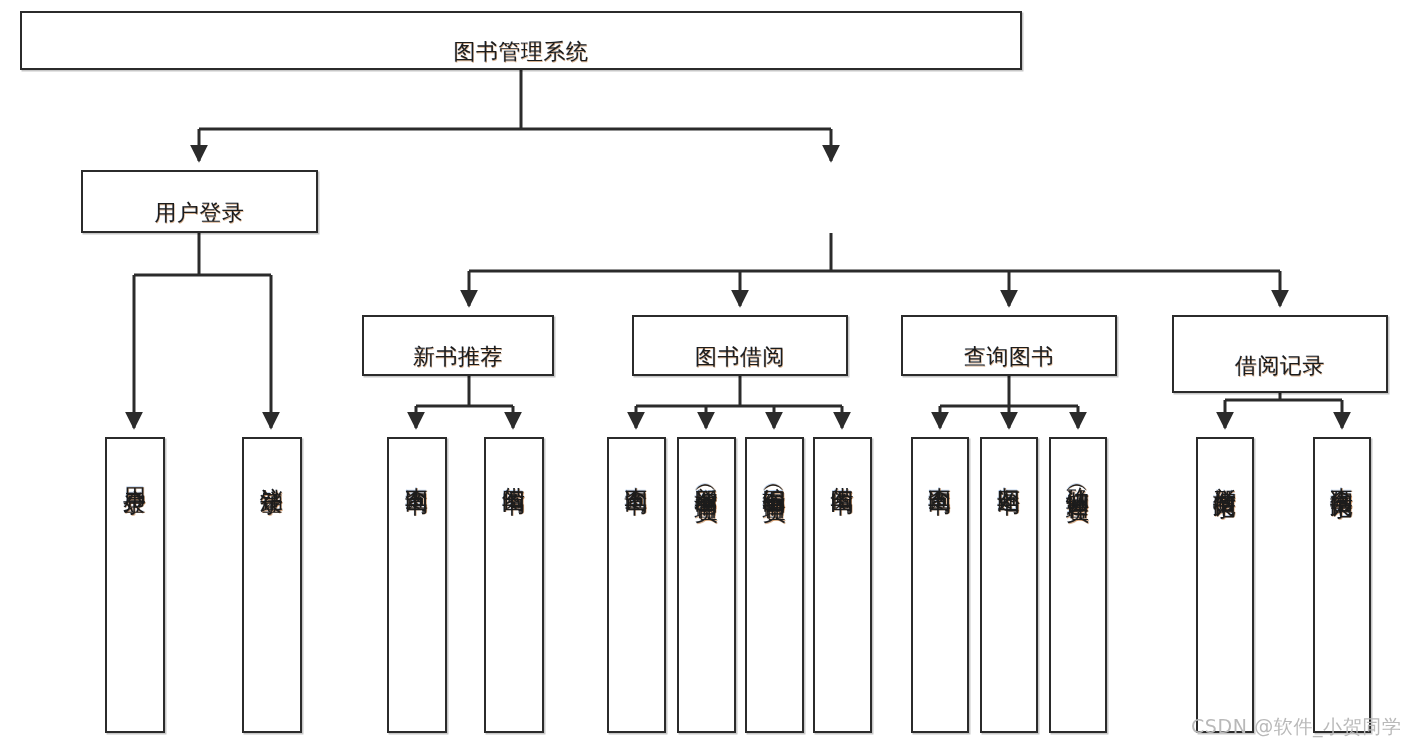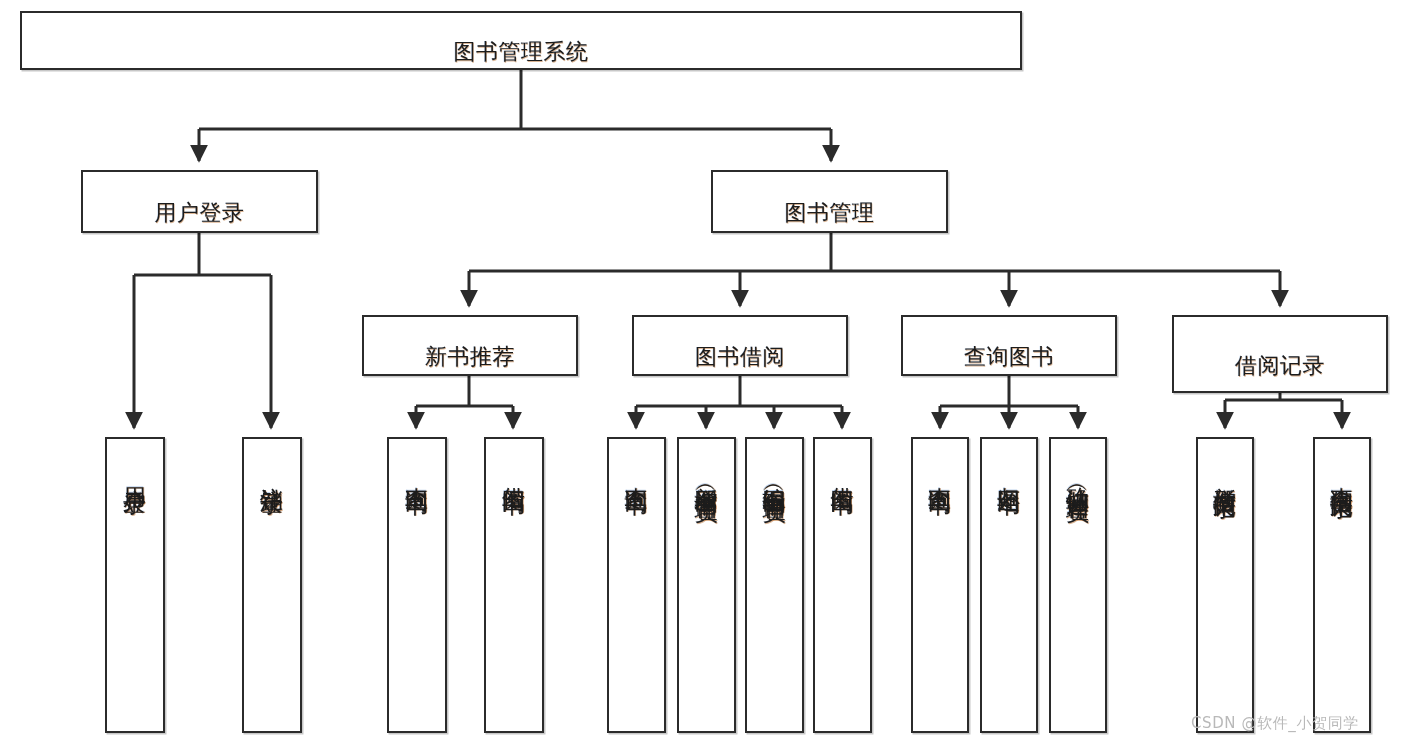--- a/index.html
+++ b/index.html
@@ -52,21 +52,21 @@
     font-size:23px;
     line-height:1.05;
     letter-spacing:2px;
     white-space:normal;
     max-height:100%;
   }
   .watermark{
     position:absolute;
     left:1191px;
     top:714px;
-    font-size:15px;
+    font-size:19px;
     color:#b9b9b9;
     letter-spacing:0.6px;
     white-space:nowrap;
     z-index:3;
     font-family:"DejaVu Sans","Liberation Sans",sans-serif;
   }
 </style>
 </head>
 <body>
 
@@ -122,25 +122,22 @@
     </g>
   </svg>
 
   <div class="node" style="left:20px;top:11px;width:1002px;height:59px;">
     <span class="lbl">图书管理系统</span>
   </div>
 
   <div class="node" style="left:81px;top:170px;width:237px;height:63px;">
     <span class="lbl">用户登录</span>
   </div>
-  <div class="node" style="left:711px;top:170px;width:237px;height:63px;">
-    <span class="lbl">图书管理</span>
-  </div>
 
-  <div class="node" style="left:362px;top:315px;width:216px;height:61px;">
+  <div class="node" style="left:362px;top:315px;width:192px;height:61px;">
     <span class="lbl">新书推荐</span>
   </div>
   <div class="node" style="left:632px;top:315px;width:216px;height:61px;">
     <span class="lbl">图书借阅</span>
   </div>
   <div class="node" style="left:901px;top:315px;width:216px;height:61px;">
     <span class="lbl">查询图书</span>
   </div>
   <div class="node" style="left:1172px;top:315px;width:216px;height:78px;">
     <span class="lbl">借阅记录</span>

